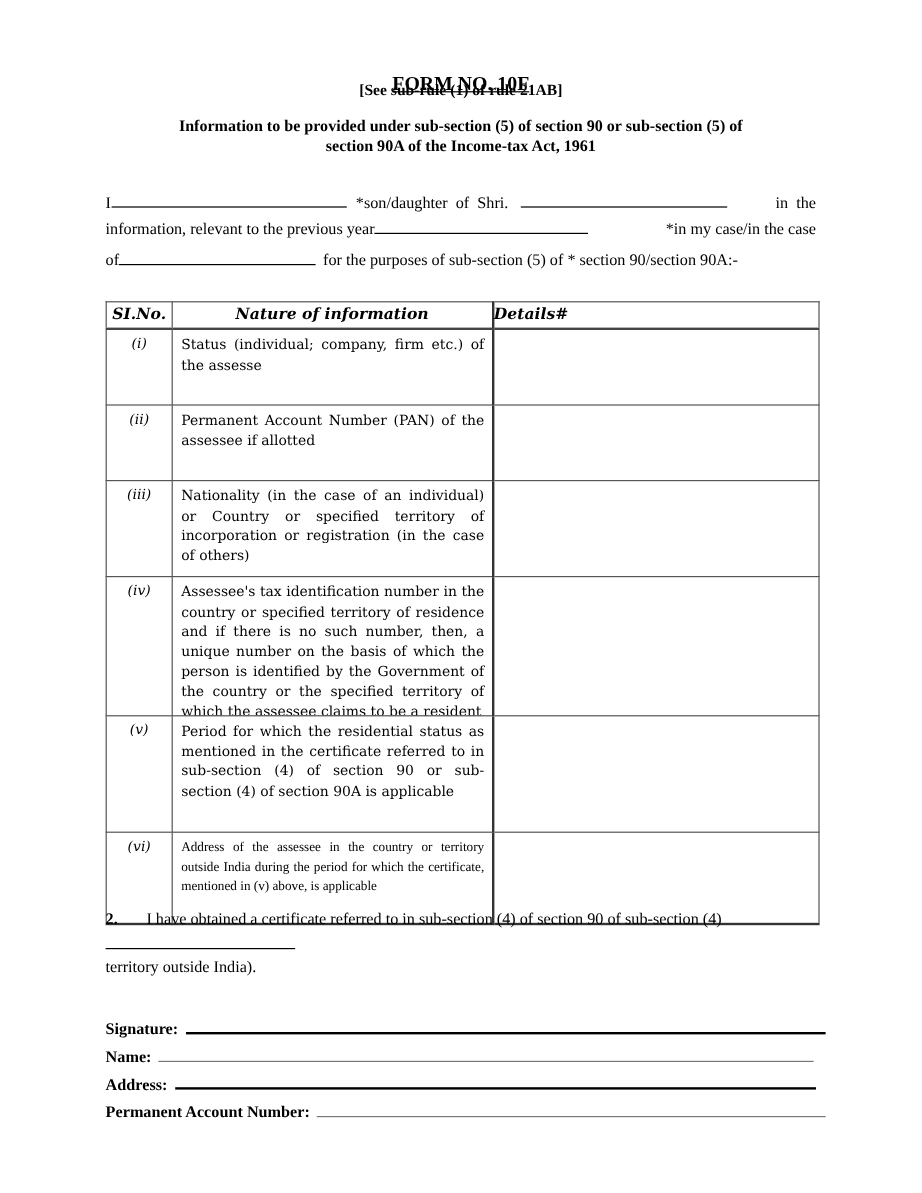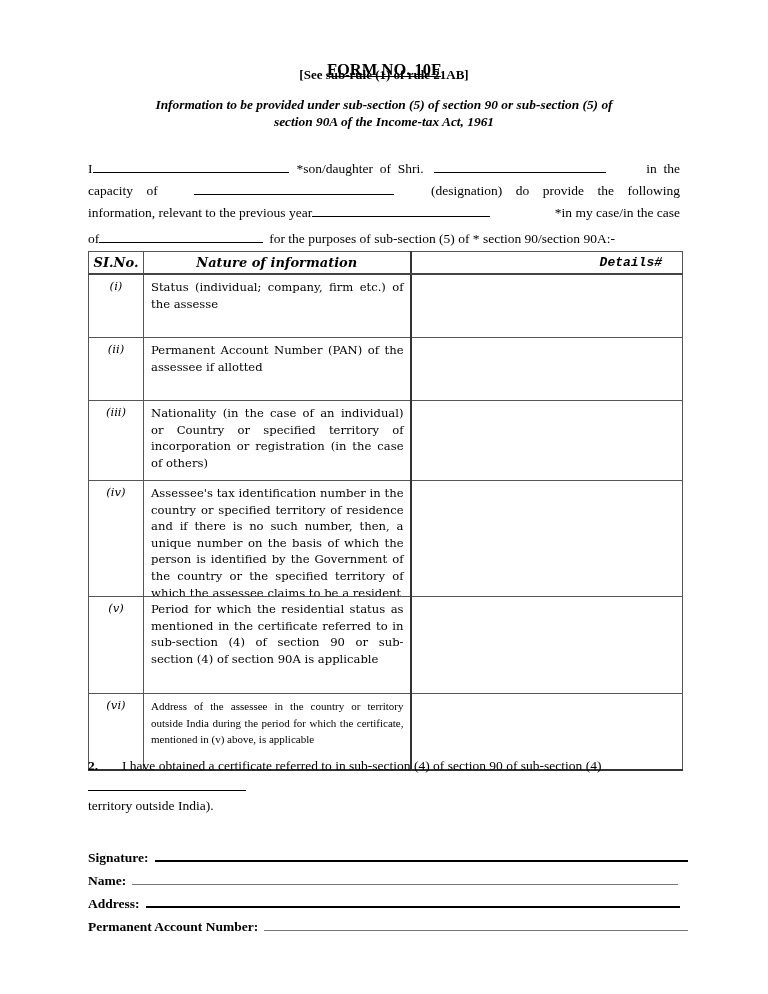--- a/index.html
+++ b/index.html
@@ -10,21 +10,21 @@
     .title {
       position: absolute; top: 60px; left: 0; width: 768px; text-align: center;
       font-weight: bold; font-size: 16.5px; text-decoration: underline;
     }
     .subtitle {
       position: absolute; top: 67px; left: 0; width: 768px; text-align: center;
       font-weight: bold; font-size: 13px;
     }
     .heading {
       position: absolute; top: 96px; left: 120px; width: 528px; text-align: center;
-      font-weight: bold; font-size: 13.4px; line-height: 17px; font-style: italic;
+      font-weight: bold; font-size: 13.4px; line-height: 17px;
     }
     .para {
       position: absolute; left: 88px; width: 592px; font-size: 13.5px;
     }
     .para .line { height: 22px; line-height: 22px; white-space: nowrap; display: flex; }
     .para .line.justify { justify-content: space-between; }
     .blank { display: inline-block; border-bottom: 1px solid #000; height: 14px; vertical-align: baseline; }
     .intro { top: 158px; }
 
     table.info {
@@ -35,21 +35,21 @@
     table.info td, table.info th {
       border: 1px solid #555; padding: 0; vertical-align: top;
     }
     table.info th { border-bottom: 2px solid #444; font-style: italic; font-weight: bold; font-size: 13px; }
     .cell-clip { overflow: hidden; }
     .col-sl { width: 55px; }
     .col-nat { width: 267px; border-right: 2px solid #333 !important; }
     .sl { text-align: center; font-style: italic; padding-top: 4px !important; }
     .nat { padding: 4px 6px 0 7px !important; text-align: justify; line-height: 16.6px; }
     .hdr-nat { height: 21px; overflow: hidden; text-align: center; line-height: 22px; }
-    .hdr-det { text-align: right; line-height: 22px; height: 21px; padding-right: 20px; font-family: Liberation Mono, monospace; }
+    .hdr-det { text-align: left; line-height: 22px; height: 21px; padding-right: 20px; }
 
     .sec2 { top: 756px; }
     .sec2 .num { font-weight: bold; width: 34px; display: inline-block; }
 
     .sig { position: absolute; left: 88px; width: 600px; font-size: 13.5px; font-weight: bold; }
     .sig .row { height: 23px; line-height: 23px; display: flex; align-items: baseline; }
     .sig .fill { flex: 1; border-bottom: 1px solid #000; margin-left: 6px; height: 13px; }
     .sig .fill.thick { border-bottom: 2px solid #000; }
     .sig .fill.gray { border-bottom: 1px solid #777; }
   </style>
@@ -63,25 +63,20 @@
   <div>section 90A of the Income-tax Act, 1961</div>
 </div>
 
 <div class="para intro">
   <div class="line">
     <span>I</span>
     <span class="blank" style="width:196px;margin-right:8px"></span>
     <span style="white-space:pre">*son/daughter  of  Shri.</span>
     <span class="blank" style="width:172px;margin-left:10px"></span>
     <span style="white-space:pre;margin-left:auto">in  the</span>
-  </div>
-  <div class="line justify">
-    <span style="white-space:pre">capacity    of</span>
-    <span class="blank" style="width:200px"></span>
-    <span style="white-space:pre">(designation)    do    provide    the    following</span>
   </div>
   <div class="line">
     <span>information, relevant to the previous year</span>
     <span class="blank" style="width:178px;margin-right:6px"></span>
     <span style="margin-left:auto">*in my case/in the case</span>
   </div>
   <div class="line" style="margin-top:4px">
     <span>of</span>
     <span class="blank" style="width:164px;margin-right:6px"></span>
     <span>for the purposes of sub-section (5) of * section 90/section 90A:-</span>

